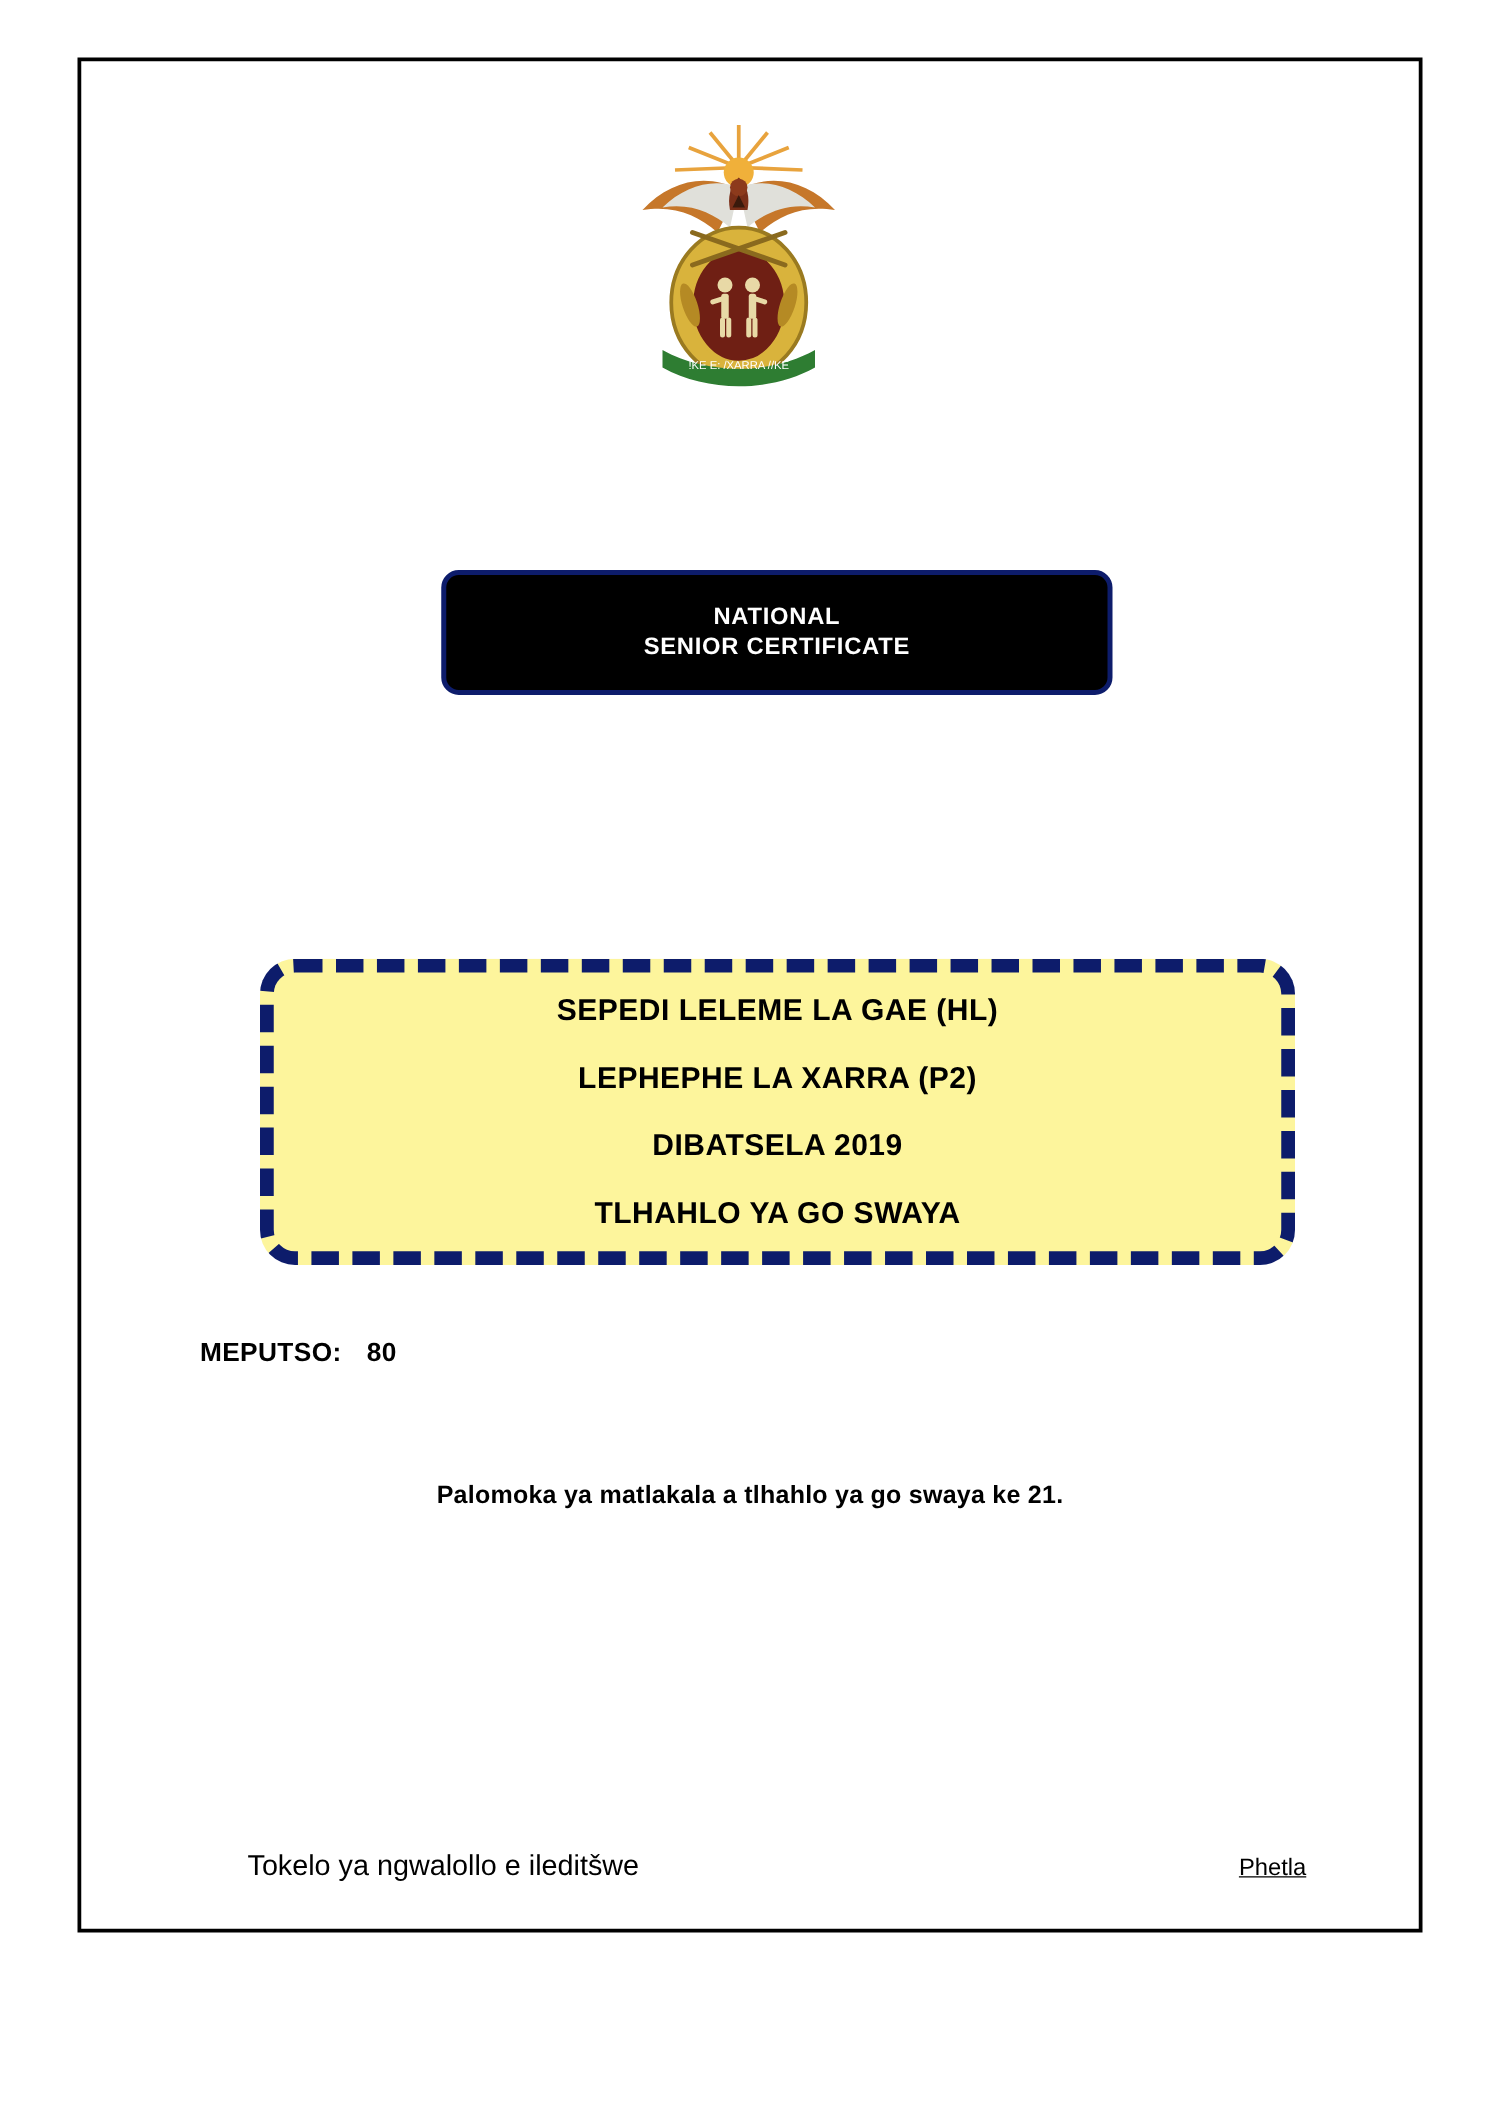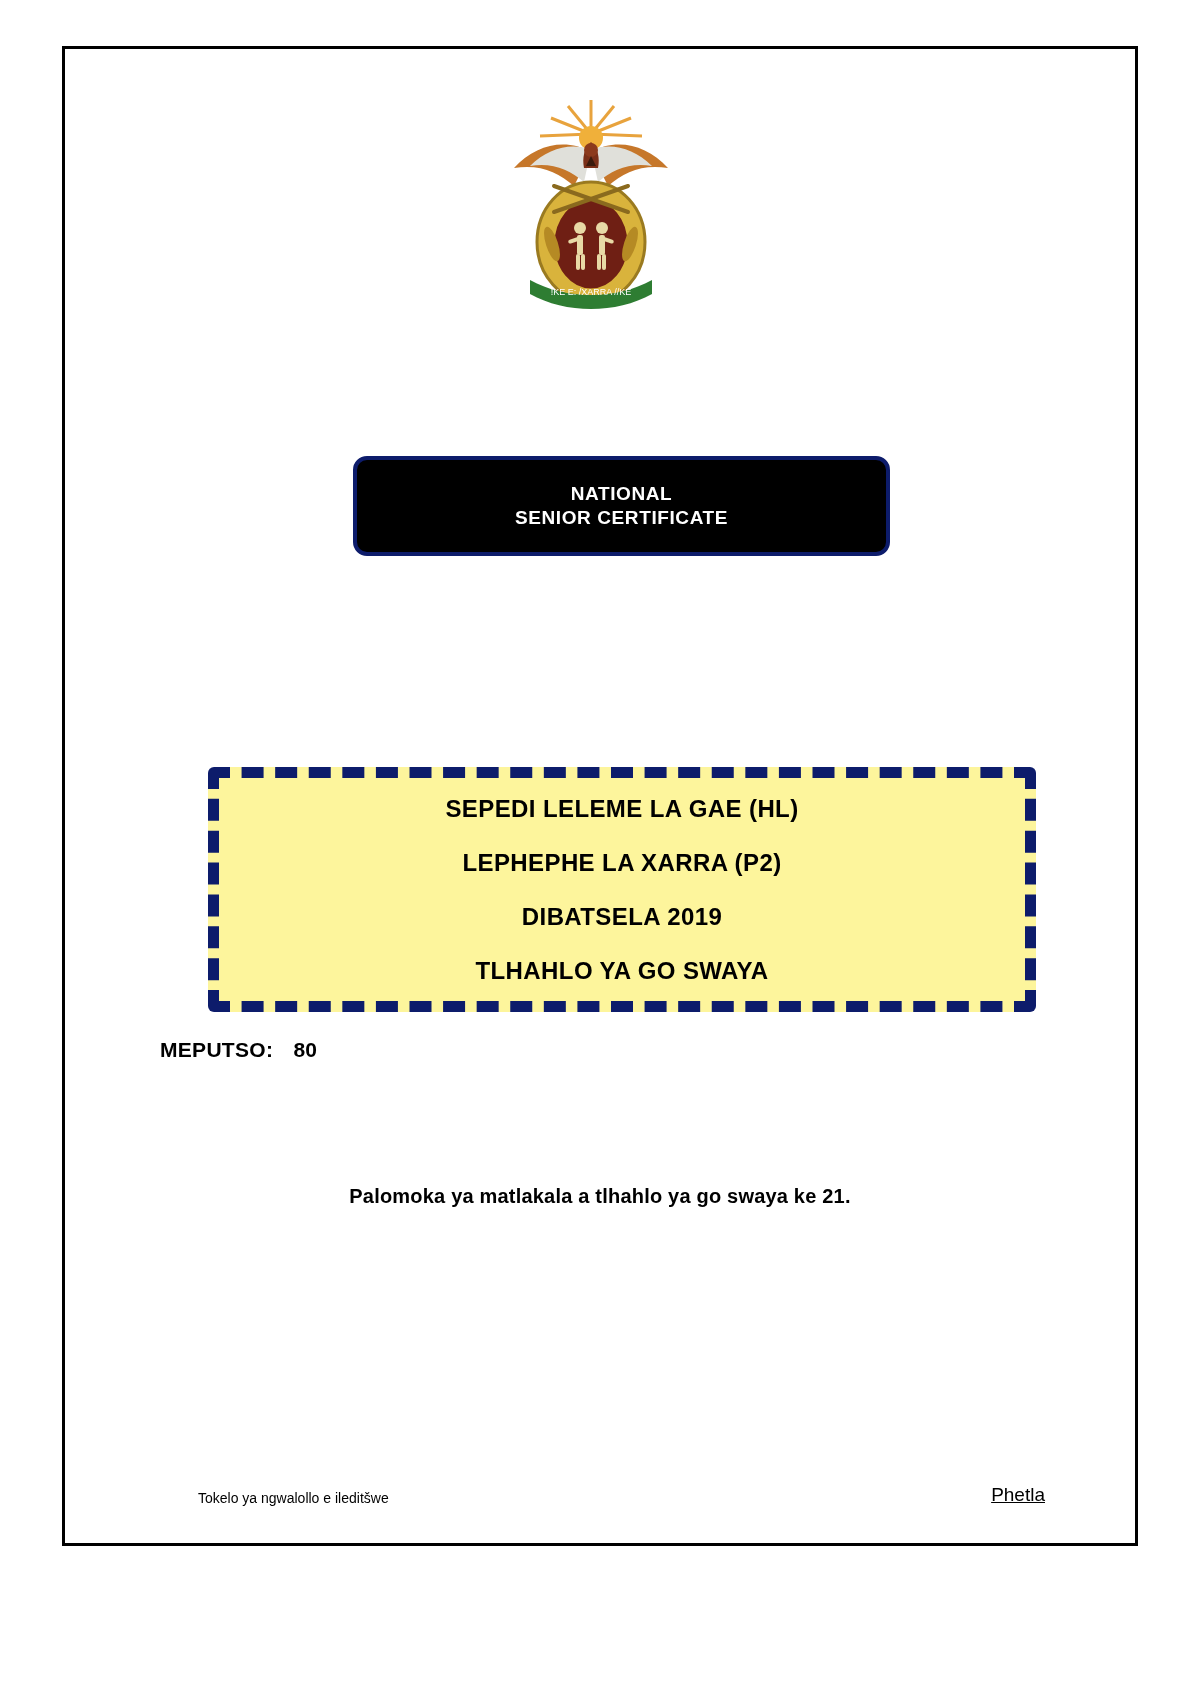--- a/index.html
+++ b/index.html
@@ -119,40 +119,40 @@
 
   
   .subject-box {
     position: absolute;
     left: 143px;
     top: 718px;
     width: 828px;
     height: 245px;
     background: #fdf59c;
     border: 11px dashed #0d1c6b;
-    border-radius: 6px;
+    border-radius: 28px;
     box-sizing: border-box;
     display: flex;
     flex-direction: column;
     align-items: center;
     justify-content: center;
   }
   .subject-box .line {
     font-weight: bold;
     font-size: 24px;
     letter-spacing: 0.4px;
     margin: 13px 0;
     text-align: center;
   }
 
   
   .marks {
     position: absolute;
     left: 95px;
-    top: 989px;
+    top: 1022px;
     font-weight: bold;
     font-size: 21px;
     letter-spacing: 0.3px;
   }
   .marks .val { margin-left: 14px; }
 
   
   .note {
     position: absolute;
     left: 0;
@@ -162,21 +162,21 @@
     font-weight: bold;
     font-size: 20px;
     letter-spacing: 0.2px;
   }
 
   
   .footer-left {
     position: absolute;
     left: 133px;
     bottom: 37px;
-    font-size: 14px;
+    font-size: 23px;
     text-align: center;
   }
   .footer-right {
     position: absolute;
     right: 90px;
     bottom: 37px;
     font-size: 19px;
     text-decoration: underline;
   }
 

